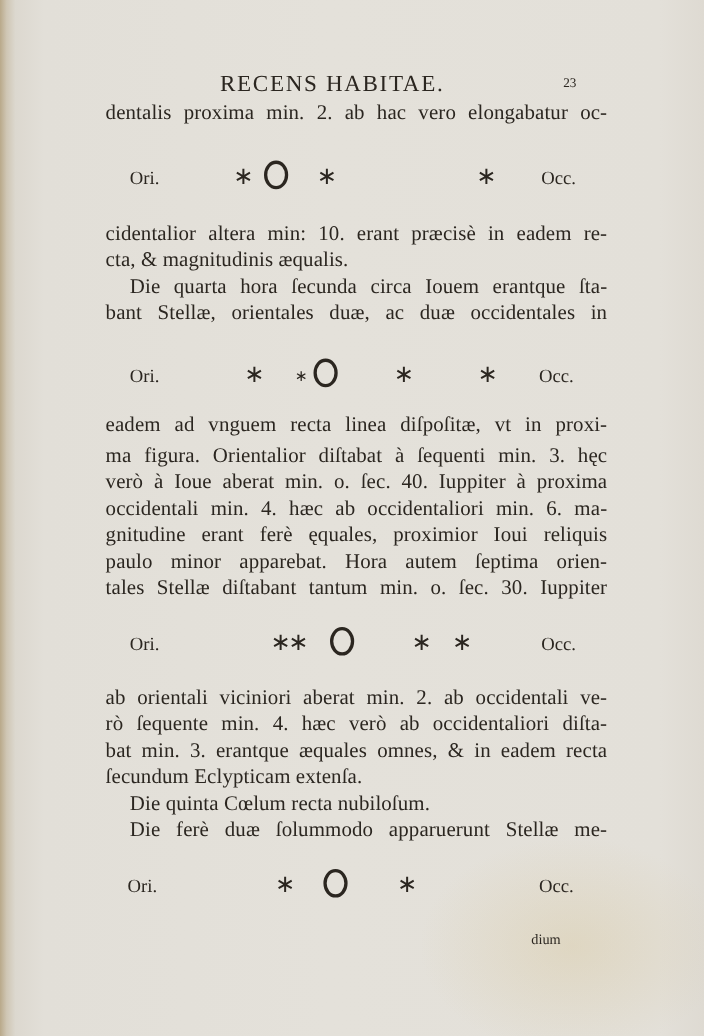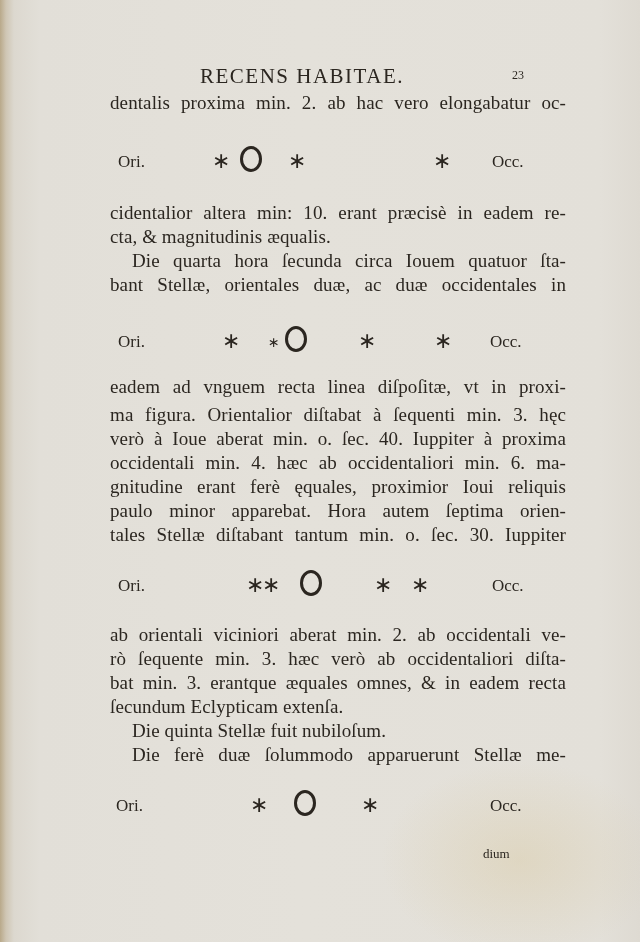--- a/index.html
+++ b/index.html
@@ -4,21 +4,21 @@
 <style>
   html, body { margin:0; padding:0; }
   body {
     width:640px; height:942px; overflow:hidden; position:relative;
     background: linear-gradient(90deg, #b9a98a 0px, #cfc6b4 6px, #dcd8cf 14px, #e2dfd8 40px, #e4e1da 300px, #e3e0d9 600px, #dedad2 640px);
     font-family: "Liberation Serif", "DejaVu Serif", serif;
     color:#2b2620;
   }
   .page { position:absolute; inset:0; }
   .stain { position:absolute; border-radius:50%; background: radial-gradient(ellipse at center, rgba(214,196,150,0.35), rgba(214,196,150,0) 70%); }
-  .line { position:absolute; left:96px; width:456px; font-size:19px; white-space:nowrap; letter-spacing:0.1px;margin-left:14px; }
+  .line { position:absolute; left:96px; width:456px; font-size:19px; white-space:nowrap; letter-spacing:0.1px; }
   .just { text-align:justify; text-align-last:justify; }
   .header { position:absolute; top:64px; left:200px; font-size:21px; letter-spacing:1.5px; }
   .pagenum { position:absolute; top:68px; left:512px; font-size:12px; }
   .fig { position:absolute; left:0; width:640px; height:40px; }
   .fig span { position:absolute; }
   .lbl { font-size:17px; top:10px; }
   .star { font-size:22px; top:6px; font-family:"DejaVu Sans", sans-serif; }
   .star.sm { font-size:14px; top:12px; }
   .jup { width:22px; height:26px; border:3px solid #2b2620; border-radius:50%; top:4px; box-sizing:border-box; }
   .catch { position:absolute; top:846px; left:483px; font-size:13px; }
@@ -38,21 +38,21 @@
     <span class="lbl" style="left:118px;">Ori.</span>
     <span class="star" style="left:212px;">∗</span>
     <span class="jup" style="left:240px;"></span>
     <span class="star" style="left:288px;">∗</span>
     <span class="star" style="left:433px;">∗</span>
     <span class="lbl" style="left:492px;">Occ.</span>
   </div>
 
   <div class="line just" style="top:202px;">cidentalior altera min: 10. erant præcisè in eadem re-</div>
   <div class="line" style="top:226px;">cta, &amp; magnitudinis æqualis.</div>
-  <div class="line just" style="top:250px;left:118px;width:434px;">Die quarta hora ſecunda circa Iouem quatuor ſta-</div>
+  <div class="line just" style="top:250px;left:118px;width:434px;">Die quarta hora ſecunda circa Iouem erantque ſta-</div>
   <div class="line just" style="top:274px;">bant Stellæ, orientales duæ, ac duæ occidentales in</div>
 
   <div class="fig" style="top:322px;">
     <span class="lbl" style="left:118px;">Ori.</span>
     <span class="star" style="left:222px;">∗</span>
     <span class="star sm" style="left:268px;">∗</span>
     <span class="jup" style="left:285px;"></span>
     <span class="star" style="left:358px;">∗</span>
     <span class="star" style="left:434px;">∗</span>
     <span class="lbl" style="left:490px;">Occ.</span>
@@ -70,24 +70,24 @@
     <span class="lbl" style="left:118px;">Ori.</span>
     <span class="star" style="left:246px;">∗</span>
     <span class="star" style="left:262px;">∗</span>
     <span class="jup" style="left:300px;"></span>
     <span class="star" style="left:374px;">∗</span>
     <span class="star" style="left:411px;">∗</span>
     <span class="lbl" style="left:492px;">Occ.</span>
   </div>
 
   <div class="line just" style="top:624px;">ab orientali viciniori aberat min. 2. ab occidentali ve-</div>
-  <div class="line just" style="top:648px;">rò ſequente min. 3. hæc verò ab occidentaliori diſta-</div>
+  <div class="line just" style="top:648px;">rò ſequente min. 4. hæc verò ab occidentaliori diſta-</div>
   <div class="line just" style="top:672px;">bat min. 3. erantque æquales omnes, &amp; in eadem recta</div>
   <div class="line" style="top:696px;">ſecundum Eclypticam extenſa.</div>
-  <div class="line" style="top:720px;left:118px;">Die quinta Stellæ fuit nubiloſum.</div>
+  <div class="line" style="top:720px;left:118px;">Die quinta Cœlum recta nubiloſum.</div>
   <div class="line just" style="top:744px;left:118px;width:434px;">Die ferè duæ ſolummodo apparuerunt Stellæ me-</div>
 
   <div class="fig" style="top:786px;">
     <span class="lbl" style="left:116px;">Ori.</span>
     <span class="star" style="left:250px;">∗</span>
     <span class="jup" style="left:294px;"></span>
     <span class="star" style="left:361px;">∗</span>
     <span class="lbl" style="left:490px;">Occ.</span>
   </div>
 

